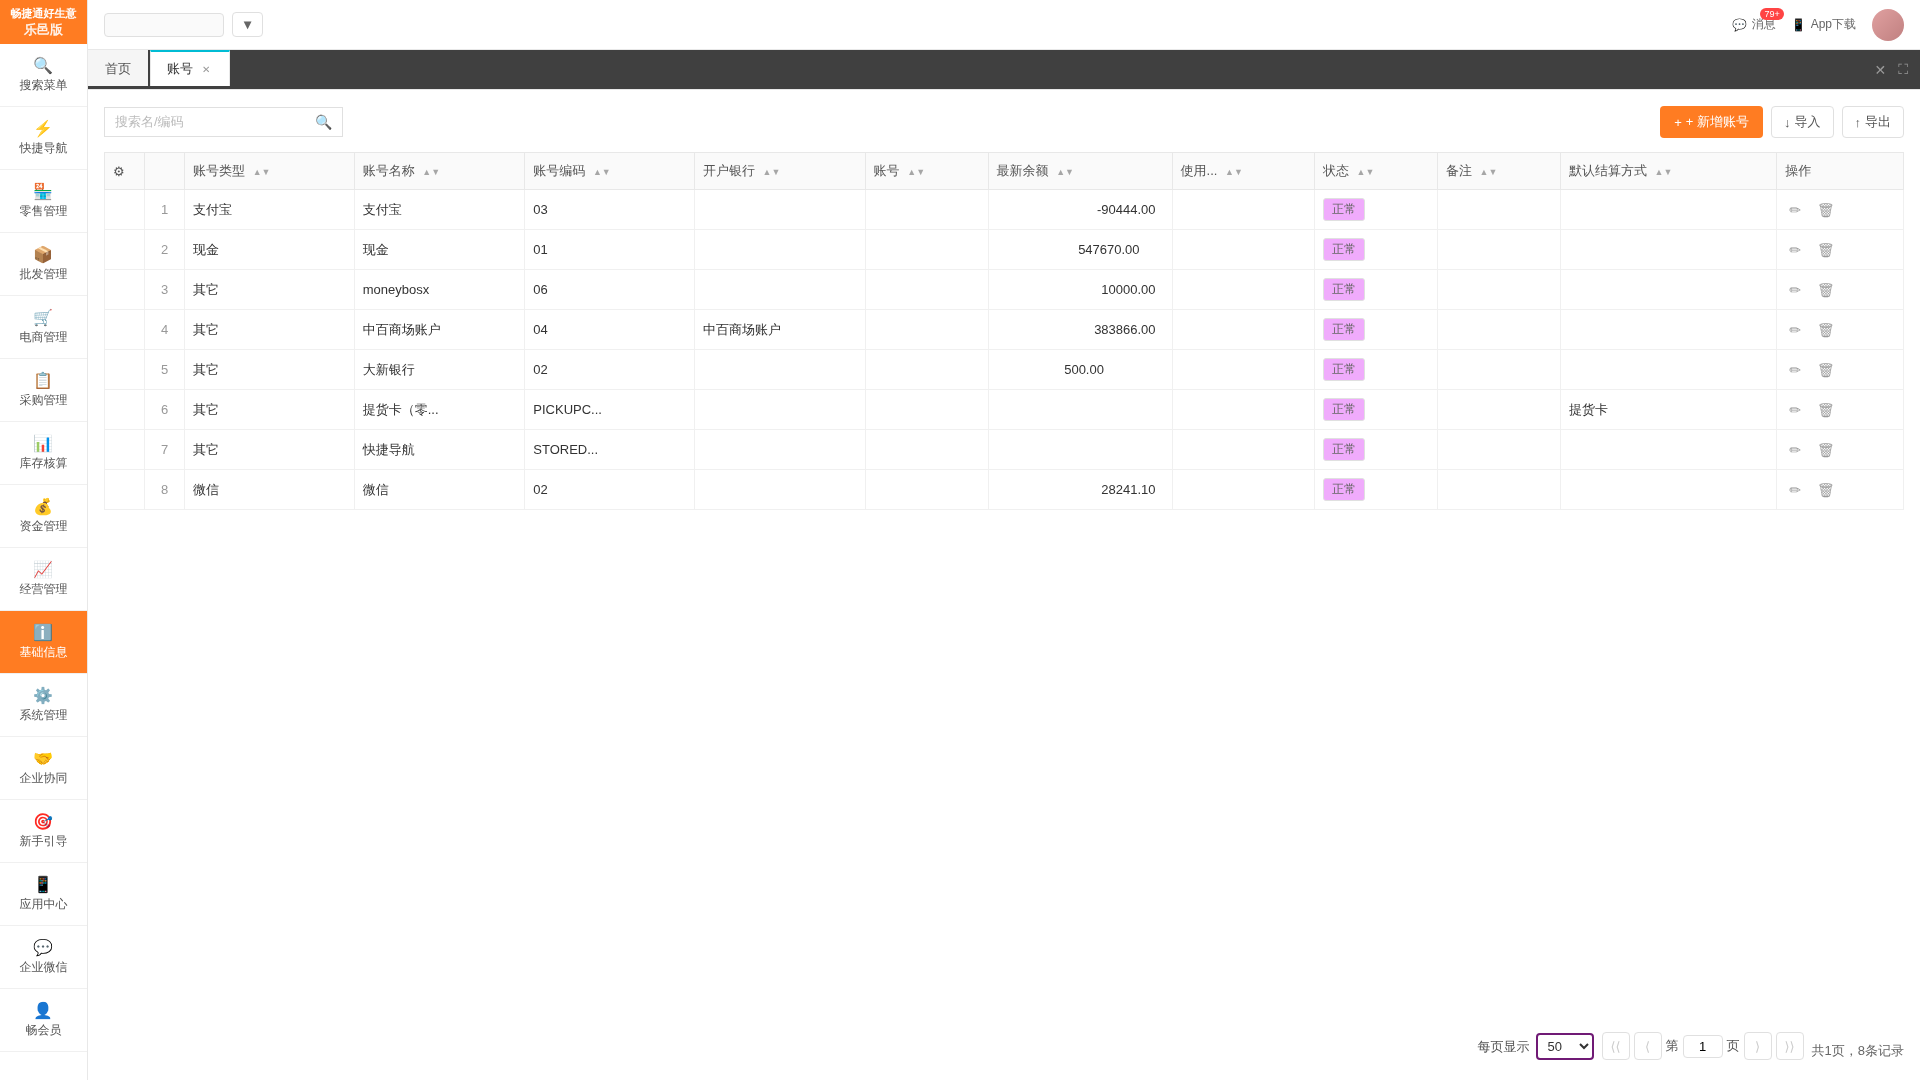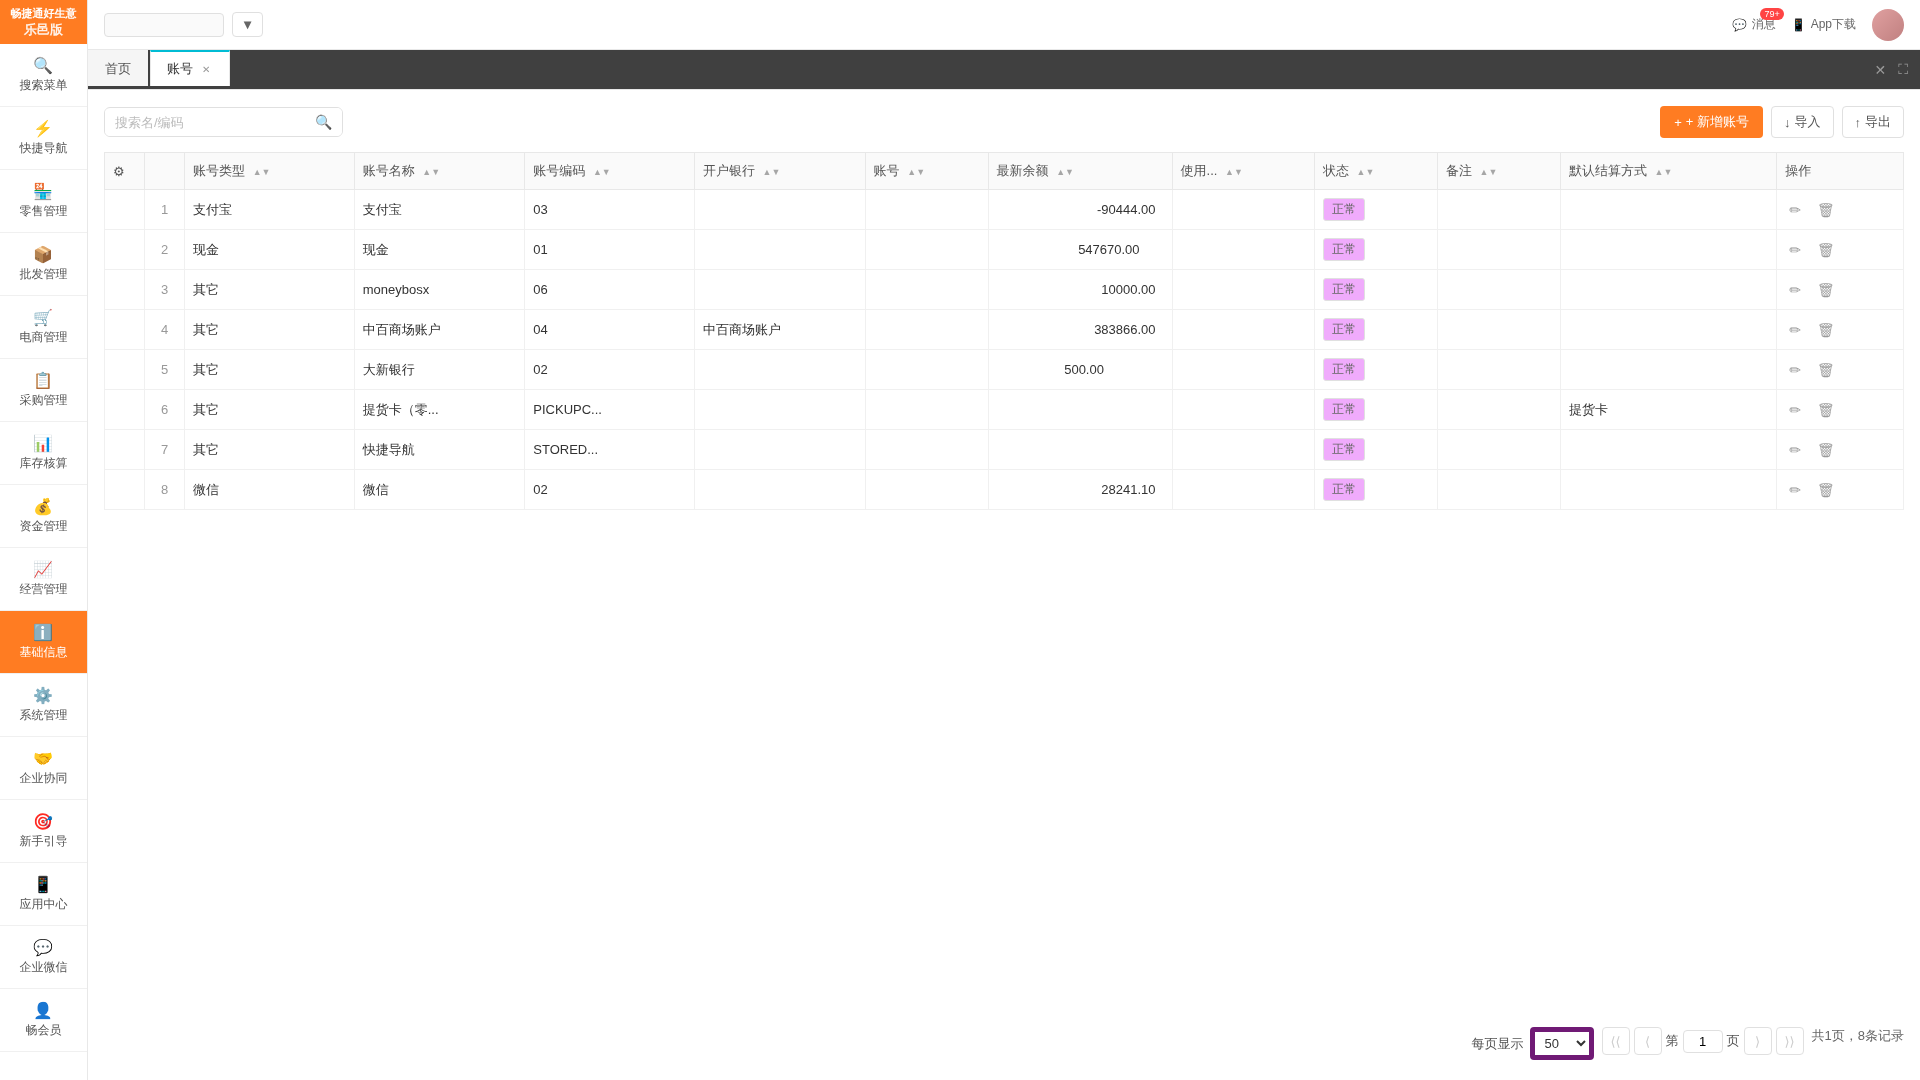--- a/index.html
+++ b/index.html
@@ -168,23 +168,23 @@
     
     .toolbar {
       display: flex;
       align-items: center;
       justify-content: space-between;
       margin-bottom: 14px;
     }
     .toolbar-left { display: flex; align-items: center; gap: 8px; }
     .search-input-wrap {
       display: flex;
-      align-items: center;
+      align-items: flex-start;
       border: 1px solid #e0e0e0;
-      border-radius: 6px;
+      border-radius: 0;
       overflow: hidden;
       background: #fff;
     }
     .search-input {
       border: none;
       outline: none;
       padding: 6px 10px;
       font-size: 13px;
       width: 200px;
       color: #333;
@@ -271,31 +271,31 @@
       color: #999;
       font-size: 14px;
       padding: 2px 4px;
     }
 
     .th-gear { text-align: center; width: 36px; }
 
     
     .pagination {
       display: flex;
-      align-items: flex-start;
+      align-items: flex-end;
       justify-content: flex-end;
       padding: 12px 0 4px;
       gap: 8px;
       font-size: 13px;
       color: #555;
       margin-top: auto;
     }
     .page-size-wrap { display: flex; align-items: center; gap: 6px; }
     .page-size-select {
-      border: 5px solid #701a75;
+      border: 2px solid #701a75;
       border-radius: 4px;
       padding: 3px 6px;
       font-size: 13px;
       color: #333;
       background: #fff;
       cursor: pointer;
     }
     .page-nav { display: flex; align-items: center; gap: 4px; }
     .page-nav-btn {
       width: 28px;

